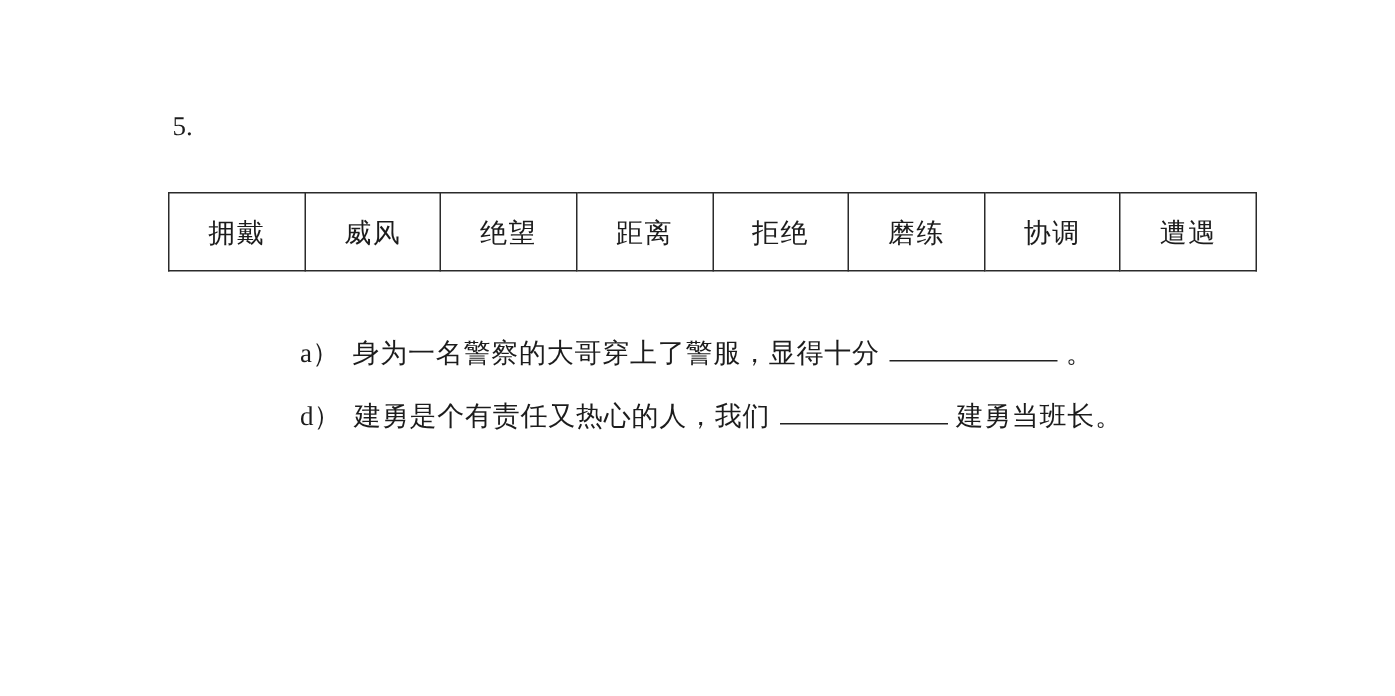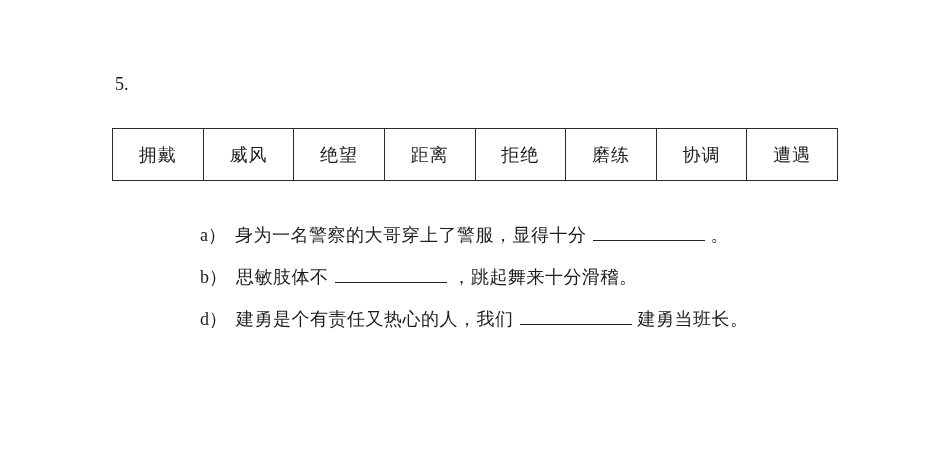--- a/index.html
+++ b/index.html
@@ -91,26 +91,20 @@
 
   <div class="sentences">
 
     <div class="sentence">
       <span class="label">a）</span>
       <span>身为一名警察的大哥穿上了警服，显得十分</span>
       <span class="blank"></span>
       <span>。</span>
     </div>
 
-    <div class="sentence">
-      <span class="label">b）</span>
-      <span>思敏肢体不</span>
-      <span class="blank"></span>
-      <span>，跳起舞来十分滑稽。</span>
-    </div>
 
 
     <div class="sentence">
       <span class="label">d）</span>
       <span>建勇是个有责任又热心的人，我们</span>
       <span class="blank"></span>
       <span>建勇当班长。</span>
     </div>
 
 

